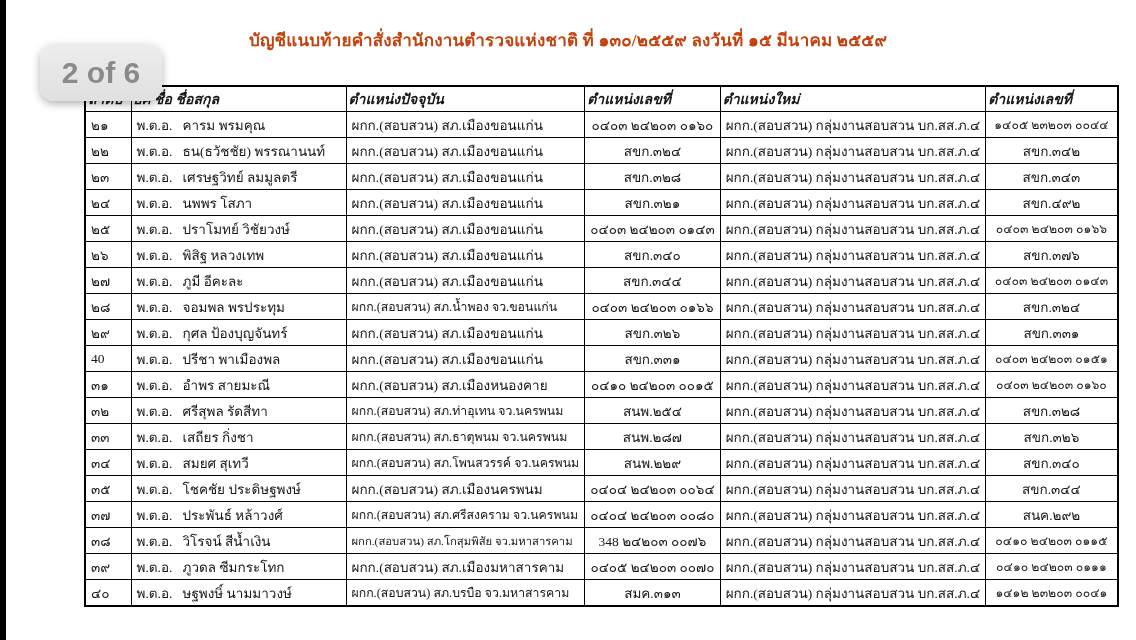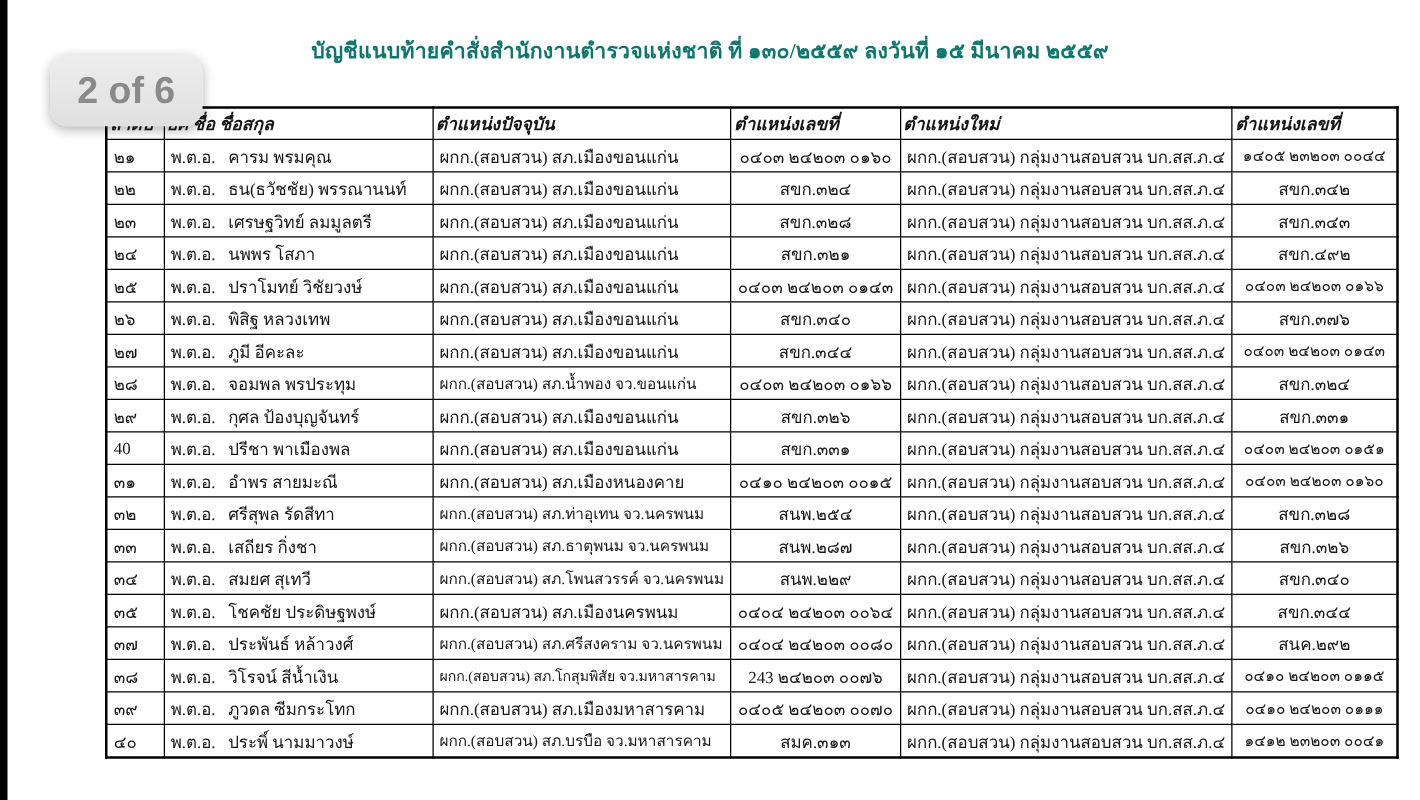--- a/index.html
+++ b/index.html
@@ -7,21 +7,21 @@
     width:1136px;height:640px;position:relative;overflow:hidden;
     background:#ffffff;
     font-family:"Liberation Serif","DejaVu Serif",serif;
     color:#161616;
   }
   .edge-bar{
     position:absolute;left:0;top:0;width:6px;height:640px;background:#000;
   }
   .doc-title{
     position:absolute;left:0;top:26px;width:1136px;
-    text-align:center;font-size:17px;font-weight:bold;color:#0f766e;
+    text-align:center;font-size:17px;font-weight:bold;color:#c2410c;
     letter-spacing:0.2px;
   }
   .page-badge{
     position:absolute;left:40px;top:44px;width:122px;height:57px;
     background:linear-gradient(#ededed,#e0e0e0);
     border-radius:14px;
     box-shadow:0 3px 9px rgba(0,0,0,0.30);
     display:flex;align-items:center;justify-content:center;
     font-family:"Liberation Sans","DejaVu Sans",sans-serif;
     font-size:30px;font-weight:bold;color:#8a8a8a;
@@ -257,40 +257,40 @@
     <td class="c-new">ผกก.(สอบสวน) กลุ่มงานสอบสวน บก.สส.ภ.๔</td>
     <td class="c-newpos">สนค.๒๙๒</td>
   </tr>
 
   <tr>
     <td class="c-no">๓๘</td>
     <td class="c-name">
       <span class="rank">พ.ต.อ.</span><span class="nm">วิโรจน์ สีน้ำเงิน</span>
     </td>
     <td class="c-cur sz-s">ผกก.(สอบสวน) สภ.โกสุมพิสัย จว.มหาสารคาม</td>
-    <td class="c-pos">243 ๒๔๒๐๓ ๐๐๗๖</td>
+    <td class="c-pos">348 ๒๔๒๐๓ ๐๐๗๖</td>
     <td class="c-new">ผกก.(สอบสวน) กลุ่มงานสอบสวน บก.สส.ภ.๔</td>
     <td class="c-newpos sz-m">๐๔๑๐ ๒๔๒๐๓ ๐๑๑๕</td>
   </tr>
 
   <tr>
     <td class="c-no">๓๙</td>
     <td class="c-name">
       <span class="rank">พ.ต.อ.</span><span class="nm">ภูวดล ซีมกระโทก</span>
     </td>
     <td class="c-cur">ผกก.(สอบสวน) สภ.เมืองมหาสารคาม</td>
     <td class="c-pos">๐๔๐๕ ๒๔๒๐๓ ๐๐๗๐</td>
     <td class="c-new">ผกก.(สอบสวน) กลุ่มงานสอบสวน บก.สส.ภ.๔</td>
     <td class="c-newpos sz-m">๐๔๑๐ ๒๔๒๐๓ ๐๑๑๑</td>
   </tr>
 
   <tr>
     <td class="c-no">๔๐</td>
     <td class="c-name">
-      <span class="rank">พ.ต.อ.</span><span class="nm">ประพิ์ นามมาวงษ์</span>
+      <span class="rank">พ.ต.อ.</span><span class="nm">ษฐพงษิ์ นามมาวงษ์</span>
     </td>
     <td class="c-cur sz-m">ผกก.(สอบสวน) สภ.บรบือ จว.มหาสารคาม</td>
     <td class="c-pos">สมค.๓๑๓</td>
     <td class="c-new">ผกก.(สอบสวน) กลุ่มงานสอบสวน บก.สส.ภ.๔</td>
     <td class="c-newpos sz-m">๑๔๑๒ ๒๓๒๐๓ ๐๐๔๑</td>
   </tr>
 </tbody>
 </table>
 
 </body></html>

